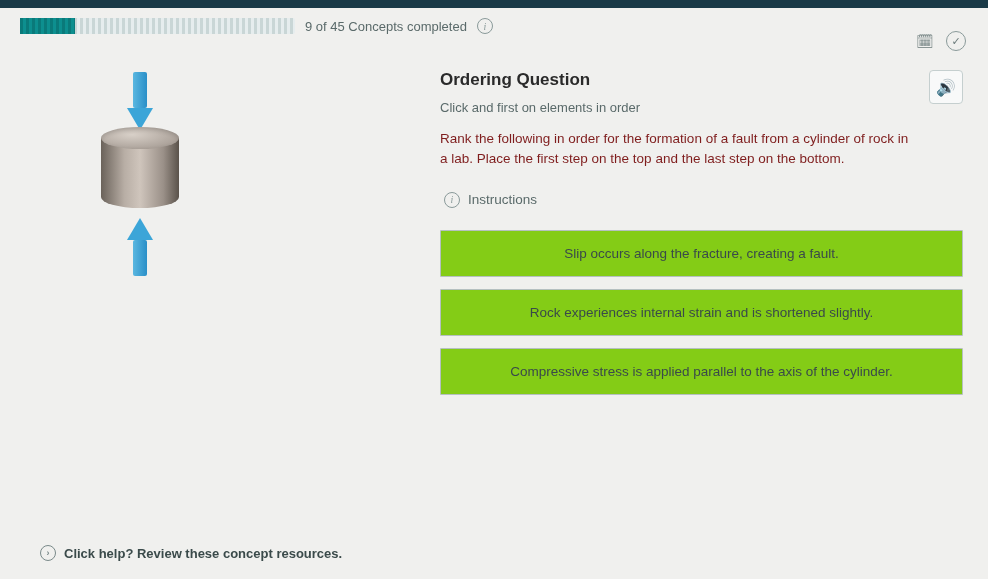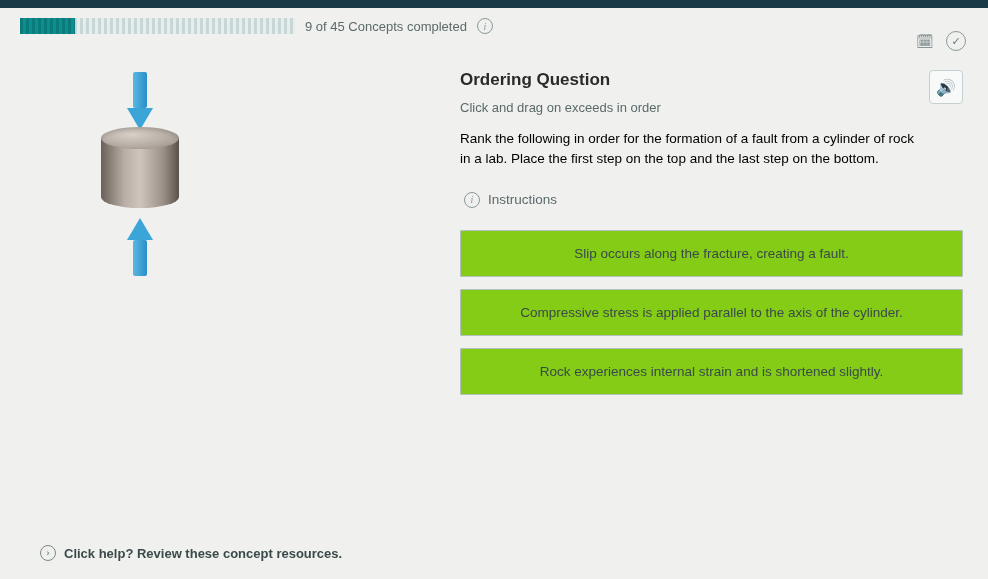--- a/index.html
+++ b/index.html
@@ -74,21 +74,20 @@
     .icon-circle {
       border: 1.3px solid #8a9a9a;
       border-radius: 50%;
       width: 20px; height: 20px;
       display: inline-flex; align-items:center; justify-content:center;
       font-size: 11px;
     }
     .content {
       display: flex;
       padding: 20px 25px 10px 40px;
-      gap: 20px;
     }
     .left-pane {
       width: 400px;
       flex-shrink: 0;
       padding-top: 10px;
     }
     .cylinder-figure {
       width: 140px;
       height: 220px;
       position: relative;
@@ -163,21 +162,21 @@
       color: #2a2a2a;
       margin-bottom: 10px;
     }
     .q-sub {
       font-size: 13px;
       color: #5a6a6a;
       margin-bottom: 14px;
     }
     .q-body {
       font-size: 13.5px;
-      color: #000000;
+      color: #7f1d1d;
       line-height: 1.5;
       margin-bottom: 22px;
     }
     .audio-btn {
       width: 34px; height: 34px;
       border: 1px solid #c5cfcf;
       border-radius: 4px;
       display: flex;
       align-items: center;
       justify-content: center;
@@ -258,37 +257,37 @@
         <div class="cyl-top"></div>
       </div>
       <div class="arrow-up"></div>
     </div>
   </div>
 
   <div class="right-pane">
     <div class="q-header">
       <div class="q-main">
         <div class="q-title">Ordering Question</div>
-        <div class="q-sub">Click and drag on exceeds in order</div>
+        <div class="q-sub">Click and first on elements in order</div>
         <div class="q-body">Rank the following in order for the formation of a fault from a cylinder of rock in a lab. Place the first step on the top and the last step on the bottom.</div>
       </div>
       <div class="audio-btn">
         <span>🔊</span>
       </div>
     </div>
 
     <div class="instructions">
       <span class="info-icon">i</span>
       <span>Instructions</span>
     </div>
 
     <div>
       <div class="drag-item">Slip occurs along the fracture, creating a fault.</div>
+      <div class="drag-item">Rock experiences internal strain and is shortened slightly.</div>
       <div class="drag-item">Compressive stress is applied parallel to the axis of the cylinder.</div>
-      <div class="drag-item">Rock experiences internal strain and is shortened slightly.</div>
     </div>
   </div>
 </div>
 
 <div class="help-row">
   <span class="chev-icon">›</span>
   <span>Click help? Review these concept resources.</span>
 </div>
 
 </body></html>

